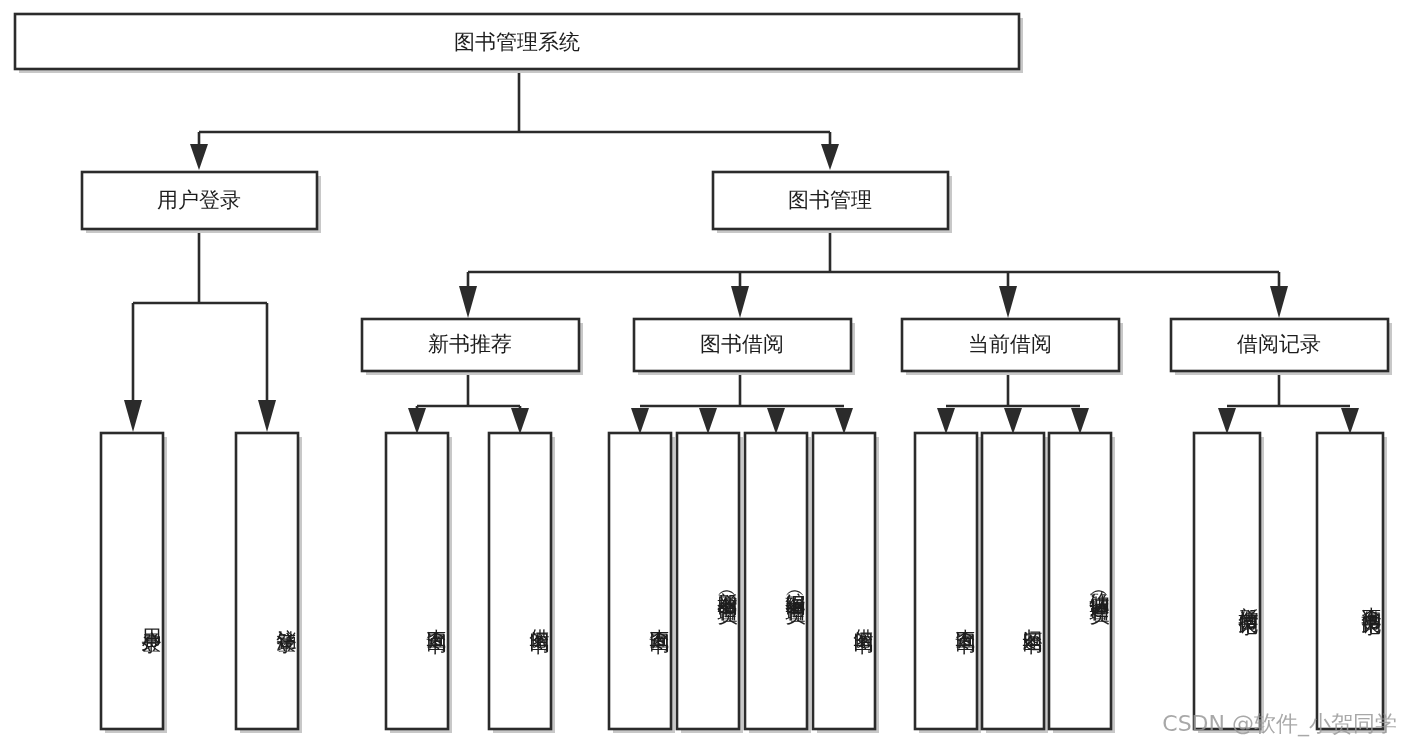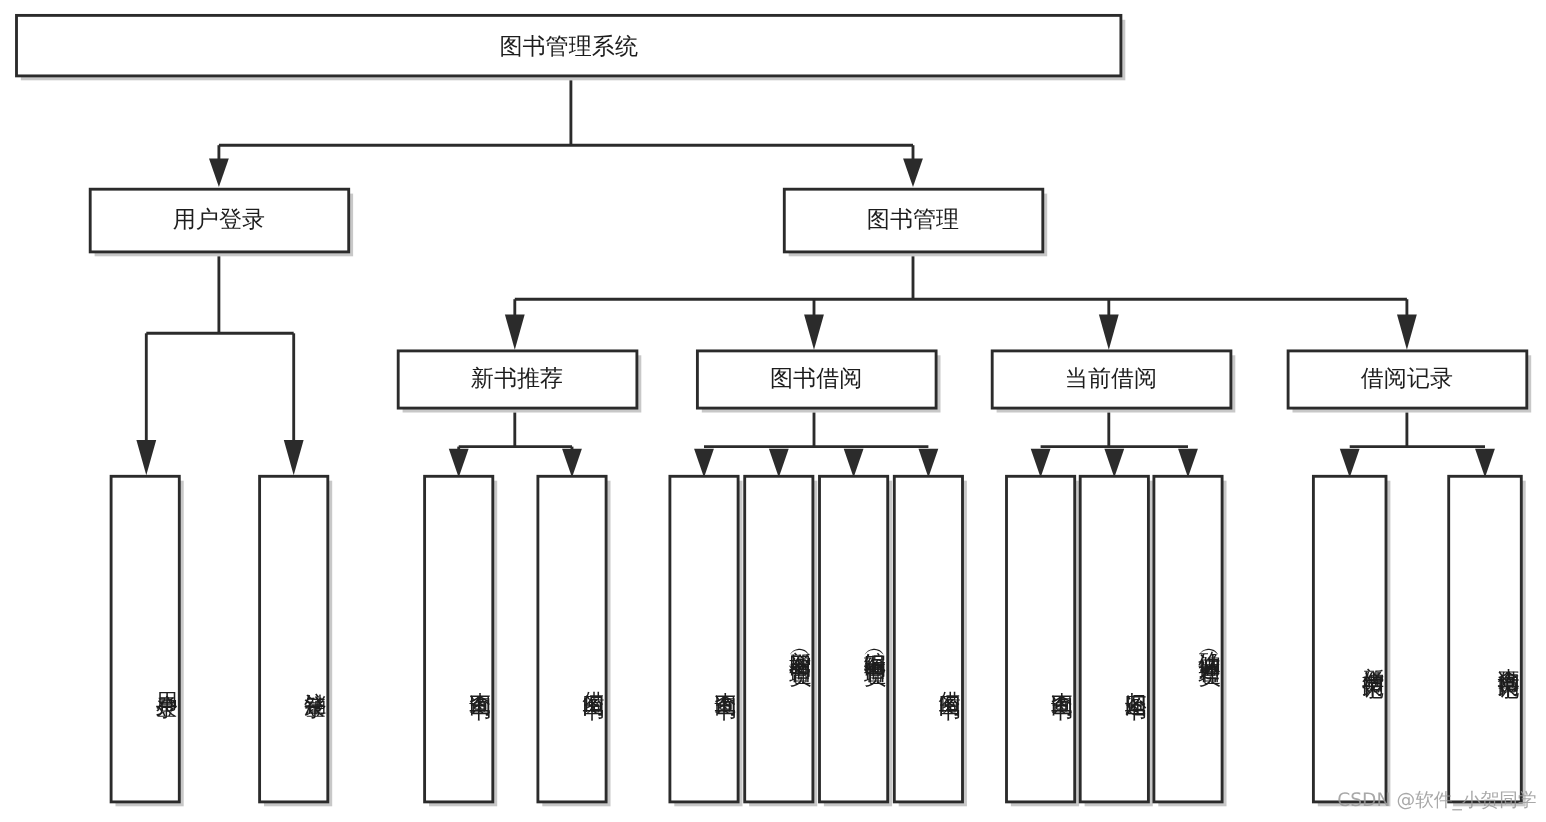--- a/index.html
+++ b/index.html
@@ -63,21 +63,21 @@
     text-align: center;
     white-space: nowrap;
     pointer-events: none;
     user-select: none;
   }
   .watermark {
     position: absolute;
     right: 8px;
     bottom: 8px;
     font-family: "DejaVu Sans", "Liberation Sans", sans-serif;
-    font-size: 17px;
+    font-size: 22px;
     color: #9a9a9a;
     opacity: 0.85;
     white-space: nowrap;
     user-select: none;
   }
 </style>
 </head>
 <body>
 
 <div id="diagram-root">

